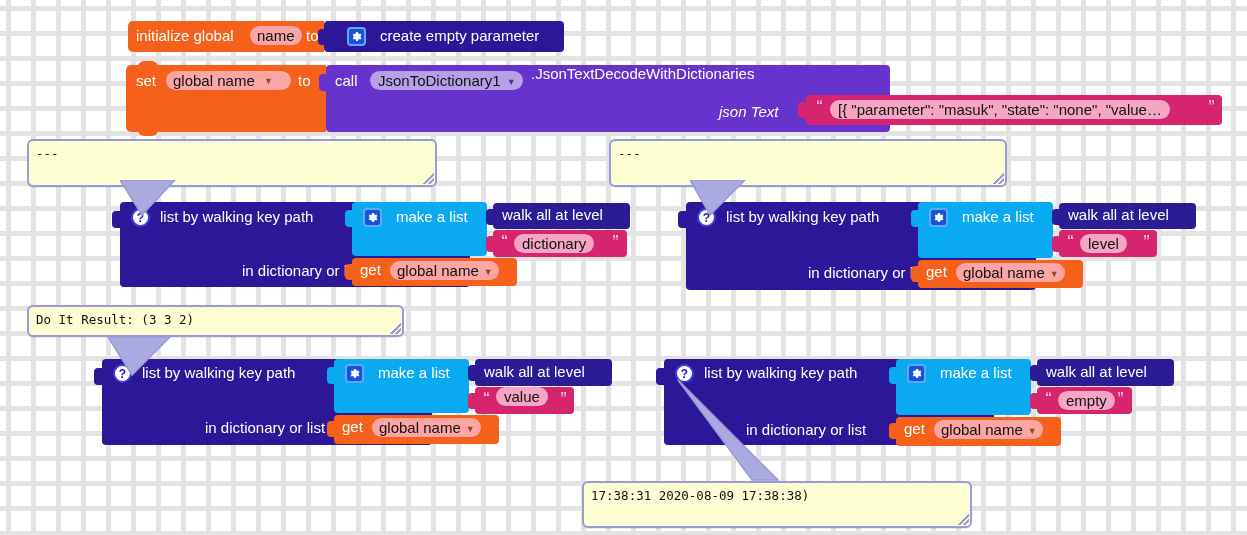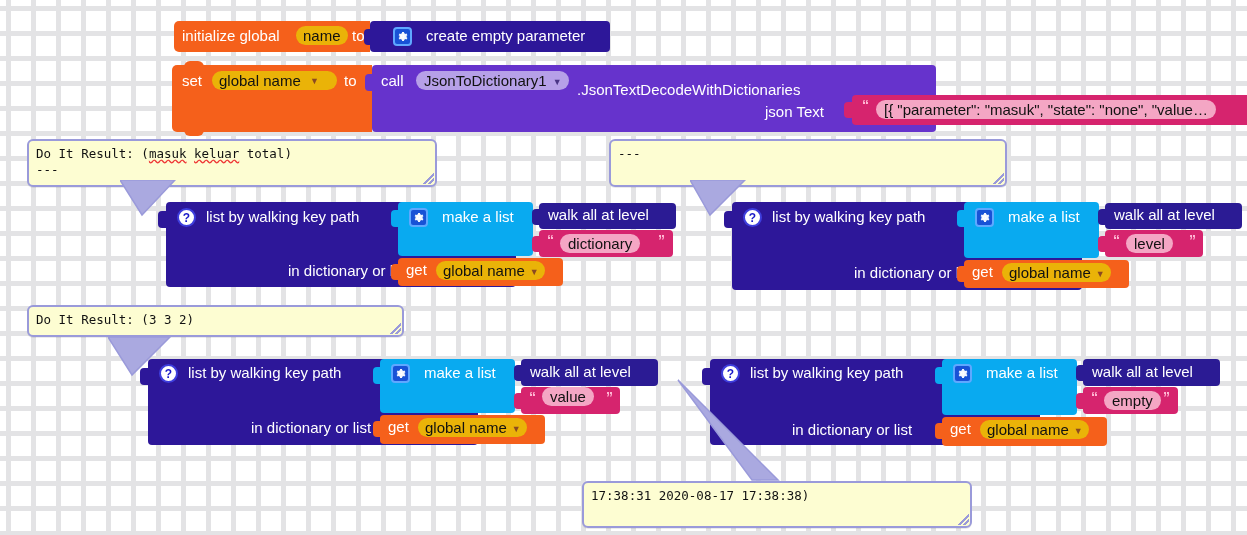--- a/index.html
+++ b/index.html
@@ -22,31 +22,31 @@
     background-image:
       repeating-linear-gradient(to right, #e3e3e5 0 5px, transparent 5px 25px),
       repeating-linear-gradient(to bottom, #e3e3e5 0 5px, transparent 5px 25px);
     background-size:25px 2px, 2px 25px;
     background-position:6px 8px, 8px 6px;
     background-repeat:repeat;
     z-index:0;
   }
   .ws { position:absolute; inset:0; z-index:2; }
 
-  .blk { position:absolute; color:#fff; font-size:15px; white-space:nowrap;margin-left:46px; }
+  .blk { position:absolute; color:#fff; font-size:15px; white-space:nowrap; }
 
   
   .c-var   { background:#f5601b; }   
   .c-dict  { background:#2d1799; }   
   .c-call  { background:#6633cc; }   
   .c-text  { background:#d6246e; }   
   .c-list  { background:#09aaf0; }   
   .c-walk  { background:#2b1b94; }   
 
-  .field-var  { background:#eab308; color:#111; border-radius:10px; padding:1px 7px; display:inline-block; }
+  .field-var  { background:#fca5a5; color:#111; border-radius:10px; padding:1px 7px; display:inline-block; }
   .field-text { background:#f4a6c4; color:#111; border-radius:10px; padding:1px 8px; display:inline-block; }
   .caret { font-size:9px; color:#8a4a22; margin-left:5px; position:relative; top:-2px; }
   .quote { color:#ffb8d4; font-size:14px; font-weight:bold; }
 
   .gear {
     display:inline-flex; align-items:center; justify-content:center;
     width:19px; height:19px; border-radius:4px;
     background:#1852d6; border:2px solid #5fa8ff; vertical-align:middle;
   }
   .qmark {
@@ -110,37 +110,34 @@
       <span>global name</span>
       <span class="caret">▼</span>
     </span>
     <span style="position:absolute; left:172px; top:7px;">to</span>
 
     <span style="position:absolute; left:209px; top:7px;">call</span>
     <span style="position:absolute; left:244px; top:6px; background:#b6a0e8; color:#111; border-radius:10px; padding:1px 22px 1px 8px;">
       <span>JsonToDictionary1</span>
       <span class="caret" style="color:#4a3585; position:absolute; right:7px; top:6px;">▼</span>
     </span>
-    <span style="position:absolute; left:405px; top:16px;text-align:center;">.JsonTextDecodeWithDictionaries</span>
-    <span style="position:absolute; left:593px; top:38px;">json Text</span>
+    <span style="position:absolute; left:405px; top:0;text-align:center;">.JsonTextDecodeWithDictionaries</span>
+    <span style="position:absolute; left:593px; top:38px;font-style:italic;">json Text</span>
 
     <div class="c-text" style="position:absolute; left:680px; top:30px; width:416px; height:30px; border-radius:4px;"></div>
     <div class="c-text" style="position:absolute; left:672px; top:37px; width:10px; height:16px; border-radius:4px 0 0 4px;"></div>
     <span class="quote" style="position:absolute; left:690px; top:32px;">“</span>
     <span class="field-text" style="position:absolute; left:704px; top:35px; max-width:372px; overflow:hidden;">[{ "parameter": "masuk", "state": "none", "value…</span>
     <span class="quote" style="position:absolute; left:1082px; top:32px;">”</span>
   </div>
 
   <svg class="tail" style="left:120px; top:180px; width:140px; height:38px;">
     <polygon points="0,0 55,0 22,35" fill="#aaa9e0" stroke="#9a9ada" stroke-width="1.5"></polygon>
   </svg>
   <div class="bubble" style="left:27px; top:139px; width:410px; height:48px;">
-    <div>
-      <span>Do It Result: (</span><span class="sq">masuk</span> <span class="sq">keluar</span> <span>total</span><span>)</span>
-    </div>
     <div>---</div>
     <div class="bubble-resize"></div>
   </div>
 
   <svg class="tail" style="left:690px; top:180px; width:140px; height:38px;">
     <polygon points="0,0 55,0 20,35" fill="#aaa9e0" stroke="#9a9ada" stroke-width="1.5"></polygon>
   </svg>
   <div class="bubble" style="left:609px; top:139px; width:398px; height:48px;">
     <div>---</div>
     <div class="bubble-resize"></div>
@@ -295,17 +292,17 @@
     <span class="field-var" style="position:absolute; left:270px; top:61px; padding-right:20px;">
       <span>global name</span>
       <span class="caret" style="position:absolute; right:6px; top:6px;">▼</span>
     </span>
   </div>
 
   <svg class="tail" style="left:674px; top:372px; width:140px; height:115px;">
     <polygon points="4,8 78,108 104,108" fill="#aaa9e0" stroke="#9a9ada" stroke-width="1.5"></polygon>
   </svg>
   <div class="bubble" style="left:582px; top:481px; width:390px; height:47px;">
-    <div>17:38:31 2020-08-17 17:38:38)</div>
+    <div>17:38:31 2020-08-09 17:38:38)</div>
     <div class="bubble-resize"></div>
   </div>
 
 </div>
 
 </body></html>

